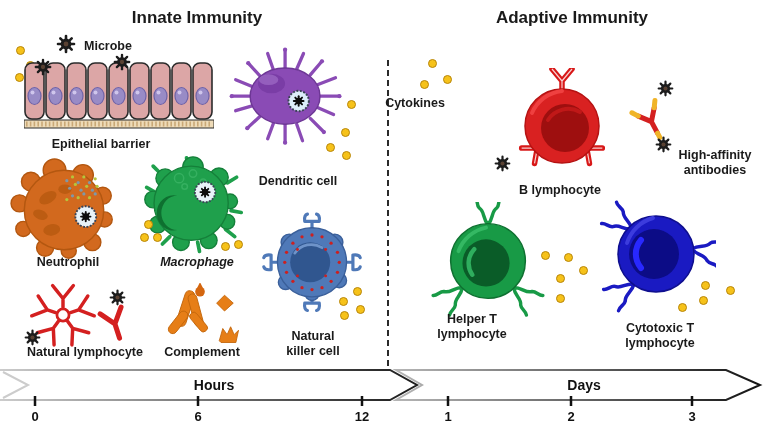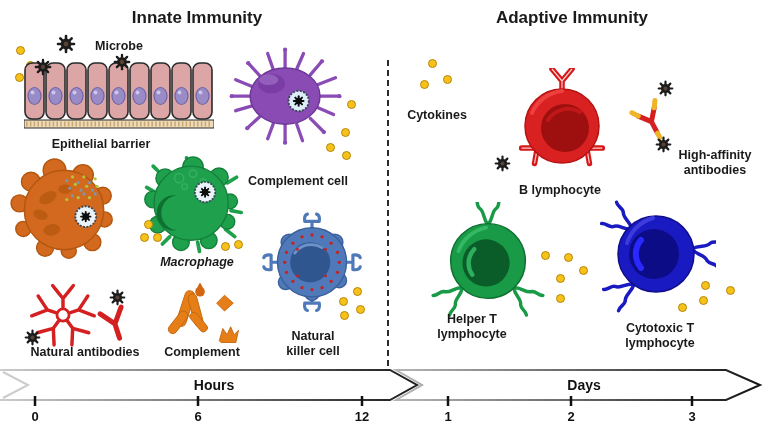--- a/index.html
+++ b/index.html
@@ -28,21 +28,21 @@
   <svg class="abs" style="left:56px;top:34px;" width="20" height="20" viewBox="0 0 20 20">
     <g stroke="#1c1c1c" stroke-width="2.6" stroke-linecap="round">
       <line x1="10" y1="2" x2="10" y2="18"></line>
         <line x1="2" y1="10" x2="18" y2="10"></line>
       <line x1="4.3" y1="4.3" x2="15.7" y2="15.7"></line>
         <line x1="15.7" y1="4.3" x2="4.3" y2="15.7"></line>
     </g>
     <circle cx="10" cy="10" r="5.4" fill="#1c1c1c"></circle>
       <circle cx="10" cy="10" r="2.4" fill="#5a4233"></circle>
   </svg>
-  <div class="lbl left" style="left:84px;top:39px;width:70px;text-align:center;">Microbe</div>
+  <div class="lbl left" style="left:84px;top:39px;width:70px;">Microbe</div>
 
   <div class="dot" style="left:16px;top:46px;"></div>
   <div class="dot" style="left:26px;top:61px;"></div>
   <div class="dot" style="left:15px;top:73px;"></div>
 
   <svg class="abs" style="left:24px;top:62px;" width="190" height="72" viewBox="0 0 190 72">
     <g>
       <rect x="1" y="1" width="19" height="56" rx="7" fill="#dca6a6" stroke="#2b2b2b" stroke-width="1.6"></rect>
       <rect x="22" y="1" width="19" height="56" rx="7" fill="#dca6a6" stroke="#2b2b2b" stroke-width="1.6"></rect>
       <rect x="43" y="1" width="19" height="56" rx="7" fill="#dca6a6" stroke="#2b2b2b" stroke-width="1.6"></rect>
@@ -157,21 +157,21 @@
           <line x1="72.5" y1="56.5" x2="79.5" y2="63.5"></line>
           <line x1="79.5" y1="56.5" x2="72.5" y2="63.5"></line>
       </g>
       <circle cx="76" cy="60" r="3.4" fill="#0d0d0d"></circle>
     </g>
   </svg>
   <div class="dot" style="left:347px;top:100px;"></div>
   <div class="dot" style="left:341px;top:128px;"></div>
   <div class="dot" style="left:326px;top:143px;"></div>
   <div class="dot" style="left:342px;top:151px;"></div>
-  <div class="lbl" style="left:238px;top:174px;width:120px;">Complement cell</div>
+  <div class="lbl" style="left:238px;top:174px;width:120px;">Dendritic cell</div>
 
   <svg class="abs" style="left:10px;top:158px;" width="108" height="104" viewBox="0 0 110 110">
     <g fill="#d2691e" stroke="#b35710" stroke-width="1.5">
       <circle cx="20" cy="25" r="10"></circle>
         <circle cx="45" cy="13" r="12"></circle>
         <circle cx="75" cy="18" r="11"></circle>
       <circle cx="96" cy="40" r="9"></circle>
         <circle cx="98" cy="65" r="8"></circle>
         <circle cx="85" cy="89" r="9"></circle>
       <circle cx="60" cy="98" r="8"></circle>
@@ -214,20 +214,21 @@
       <circle cx="78" cy="62" r="11" fill="#e8f2f8" stroke="#3a4455" stroke-width="2" stroke-dasharray="2,1.6"></circle>
       <g stroke="#0d0d0d" stroke-width="2" stroke-linecap="round">
         <line x1="73" y1="62" x2="83" y2="62"></line>
           <line x1="78" y1="57" x2="78" y2="67"></line>
           <line x1="74.5" y1="58.5" x2="81.5" y2="65.5"></line>
           <line x1="81.5" y1="58.5" x2="74.5" y2="65.5"></line>
       </g>
       <circle cx="78" cy="62" r="3.6" fill="#0d0d0d"></circle>
     </g>
   </svg>
+  <div class="lbl" style="left:8px;top:255px;width:120px;">Neutrophil</div>
 
   <svg class="abs" style="left:140px;top:155px;" width="106" height="102" viewBox="0 0 110 110">
     <g stroke="#1fa04c" stroke-width="4" stroke-linecap="round">
       <line x1="92" y1="30" x2="102" y2="24"></line>
         <line x1="96" y1="60" x2="107" y2="62"></line>
       <line x1="90" y1="80" x2="100" y2="88"></line>
         <line x1="60" y1="94" x2="62" y2="104"></line>
       <line x1="30" y1="88" x2="22" y2="96"></line>
         <line x1="14" y1="40" x2="5" y2="35"></line>
       <line x1="20" y1="20" x2="12" y2="12"></line>
@@ -365,42 +366,42 @@
   <svg class="abs" style="left:24px;top:329px;" width="17" height="17" viewBox="0 0 20 20">
     <g stroke="#1c1c1c" stroke-width="2.6" stroke-linecap="round">
         <line x1="10" y1="2" x2="10" y2="18"></line>
         <line x1="2" y1="10" x2="18" y2="10"></line>
         <line x1="4.3" y1="4.3" x2="15.7" y2="15.7"></line>
         <line x1="15.7" y1="4.3" x2="4.3" y2="15.7"></line>
       </g>
     <circle cx="10" cy="10" r="5.4" fill="#1c1c1c"></circle>
       <circle cx="10" cy="10" r="2.4" fill="#5a4233"></circle>
   </svg>
-  <div class="lbl" style="left:5px;top:345px;width:160px;">Natural antibodies</div>
+  <div class="lbl" style="left:5px;top:345px;width:160px;">Natural lymphocyte</div>
 
   <svg class="abs" style="left:156px;top:283px;" width="88" height="63" viewBox="0 0 100 72">
     <g fill="#e67e17" stroke="#c2660c" stroke-width="1">
       <rect x="28" y="8" width="11" height="42" rx="5" transform="rotate(18 33 29)"></rect>
       <rect x="40" y="12" width="10" height="38" rx="5" transform="rotate(-15 45 31)"></rect>
       <rect x="20" y="30" width="10" height="30" rx="5" transform="rotate(38 25 45)"></rect>
       <rect x="44" y="32" width="9" height="26" rx="4" transform="rotate(-40 48 45)"></rect>
     </g>
     <g fill="#d4660f">
       <circle cx="50" cy="10" r="5.5"></circle>
         <polygon points="50,-1 45.5,8 54.5,8"></polygon>
     </g>
     <polygon points="78,14 88,23 78,32 69,23" fill="#e67e17" stroke="#c2660c" stroke-width="1"></polygon>
     <path d="M72,66 L76,52 L81,59 L85,50 L89,59 L94,54 L91,68 L74,68 Z" fill="#e67e17" stroke="#c2660c" stroke-width="1"></path>
   </svg>
   <div class="lbl" style="left:142px;top:345px;width:120px;">Complement</div>
 
   <div class="dot" style="left:428px;top:59px;"></div>
   <div class="dot" style="left:443px;top:75px;"></div>
   <div class="dot" style="left:420px;top:80px;"></div>
-  <div class="lbl" style="left:377px;top:96px;width:120px;margin-top:12px;">Cytokines</div>
+  <div class="lbl" style="left:355px;top:96px;width:120px;">Cytokines</div>
 
   <svg class="abs" style="left:502px;top:68px;" width="120" height="120" viewBox="0 0 120 120">
     <g>
       <g transform="translate(60,10)">
         <path d="M0,15 L0,3 M0,3 L-10,-9 M0,3 L10,-9" stroke="#d81818" stroke-width="5.5" stroke-linecap="round" fill="none"></path>
         <path d="M0,15 L0,3 M0,3 L-10,-9 M0,3 L10,-9" stroke="#fff" stroke-width="1.2" fill="none" opacity="0.8"></path>
       </g>
       <g transform="translate(33,82) rotate(230)">
         <path d="M0,15 L0,3 M0,3 L-10,-9 M0,3 L10,-9" stroke="#d81818" stroke-width="5.5" stroke-linecap="round" fill="none"></path>
         <path d="M0,15 L0,3 M0,3 L-10,-9 M0,3 L10,-9" stroke="#fff" stroke-width="1.2" fill="none" opacity="0.8"></path>

